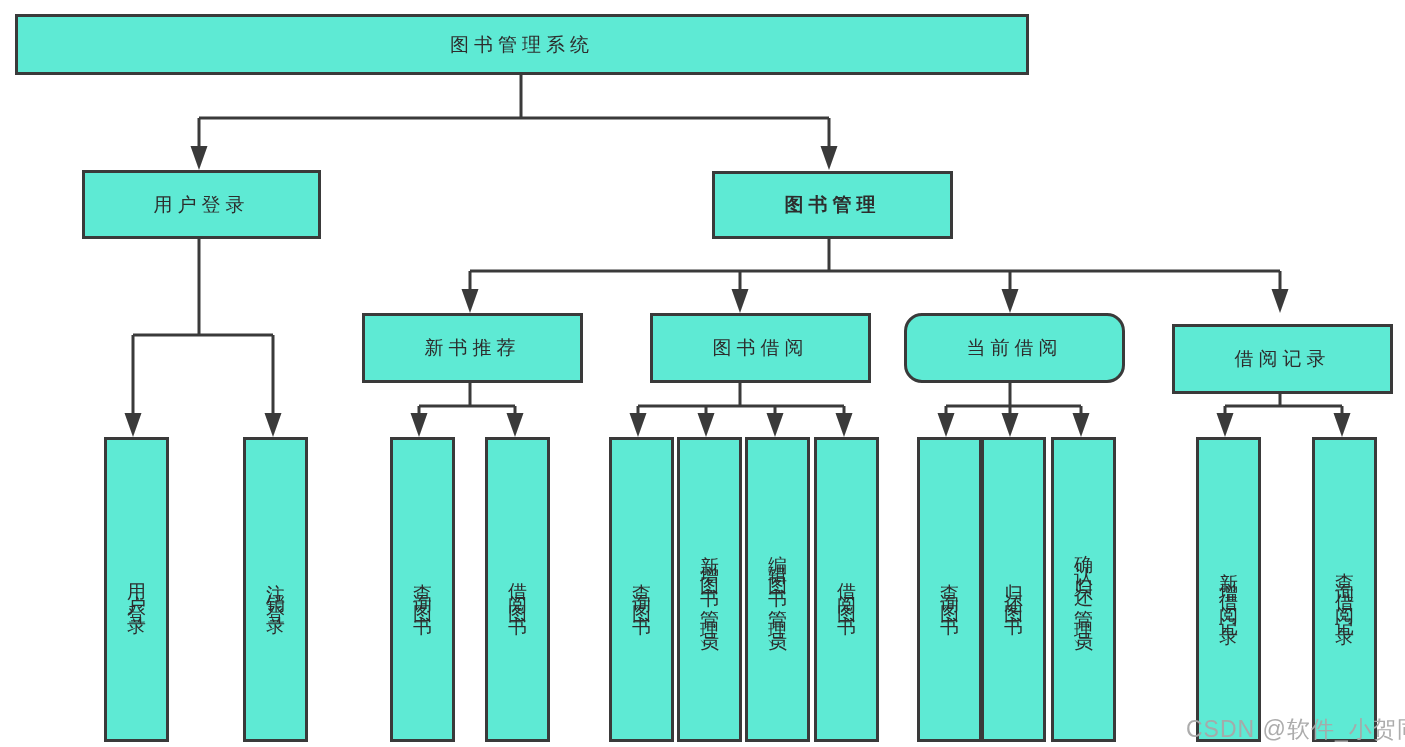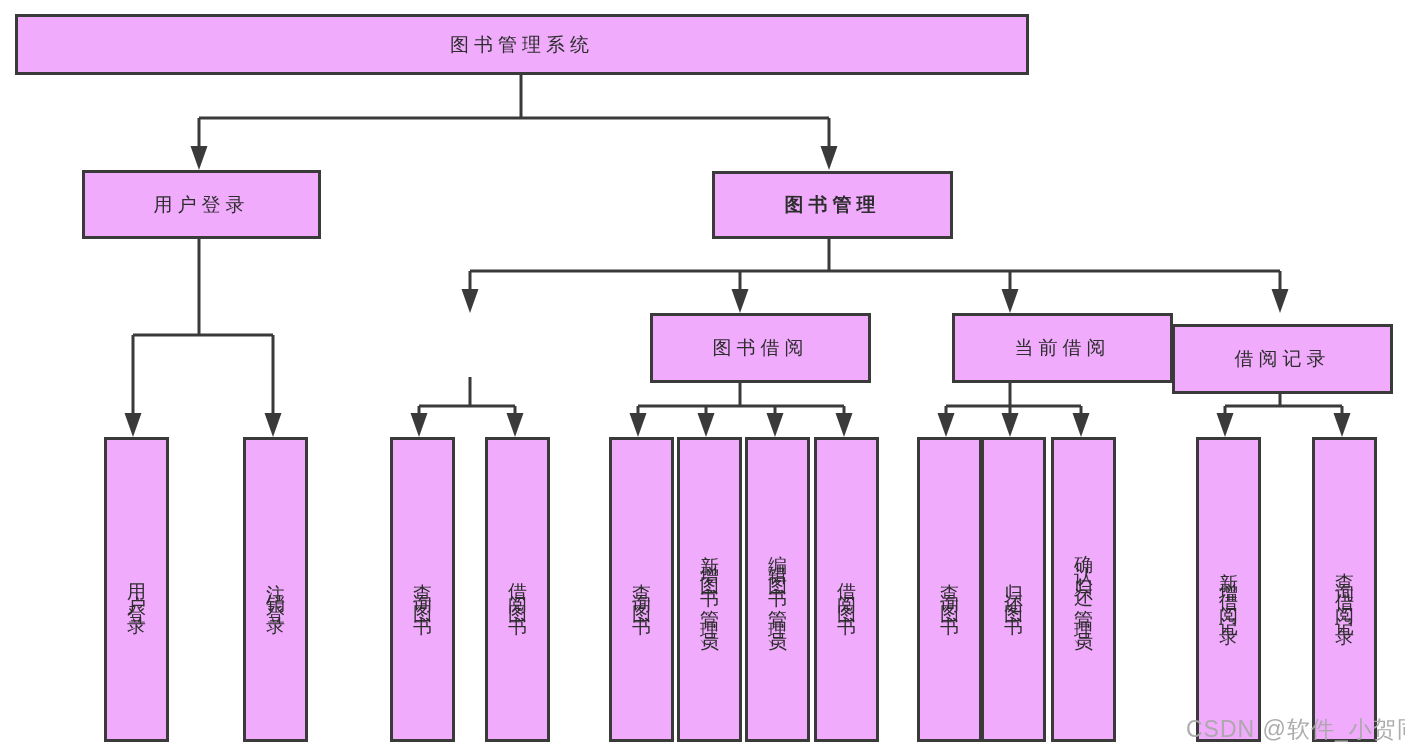--- a/index.html
+++ b/index.html
@@ -7,21 +7,21 @@
     width: 1405px; height: 747px;
     background: #ffffff;
     font-family: "Liberation Sans", "DejaVu Sans", sans-serif;
     position: relative;
     overflow: hidden;
   }
   .stage { position: absolute; left: 0; top: 0; width: 1405px; height: 747px; }
   svg.connectors { position: absolute; left: 0; top: 0; z-index: 1; }
   .box {
     position: absolute;
-    background: #f0abfc;
+    background: #5eead4;
     border: 3px solid #3a3a3a;
     display: flex;
     align-items: center;
     justify-content: center;
     color: #2d2d2d;
     font-size: 19px;
     letter-spacing: 5px;
     white-space: nowrap;
     z-index: 2;
   }
@@ -78,22 +78,23 @@
       <polygon points="1216.5,413 1233.5,413 1225,437"></polygon>
       <polygon points="1333.5,413 1350.5,413 1342,437"></polygon>
     </g>
   </svg>
 
   <div class="box" style="left:15px; top:14px; width:1008px; height:55px;">图书管理系统</div>
 
   <div class="box" style="left:82px; top:170px; width:233px; height:63px;">用户登录</div>
   <div class="box" style="left:712px; top:171px; width:235px; height:62px;font-weight:bold;">图书管理</div>
 
+  <div class="box" style="left:362px; top:313px; width:215px; height:64px;">新书推荐</div>
   <div class="box" style="left:632px; top:313px; width:215px; height:64px;margin-left:18px;">图书借阅</div>
-  <div class="box" style="left:952px; top:313px; width:215px; height:64px;">当前借阅</div>
+  <div class="box" style="left:904px; top:313px; width:215px; height:64px;border-radius:18px;">当前借阅</div>
   <div class="box" style="left:1172px; top:324px; width:215px; height:64px;">借阅记录</div>
 
   <div class="box vbox" style="left:104px; top:437px; width:59px; height:299px;">用户登录</div>
   <div class="box vbox" style="left:243px; top:437px; width:59px; height:299px;">注销登录</div>
 
   <div class="box vbox" style="left:390px; top:437px; width:59px; height:299px;">查询图书</div>
   <div class="box vbox" style="left:485px; top:437px; width:59px; height:299px;">借阅图书</div>
 
   <div class="box vbox" style="left:609px; top:437px; width:59px; height:299px;">查询图书</div>
   <div class="box vbox" style="left:677px; top:437px; width:59px; height:299px;">新增图书（管理员）</div>

